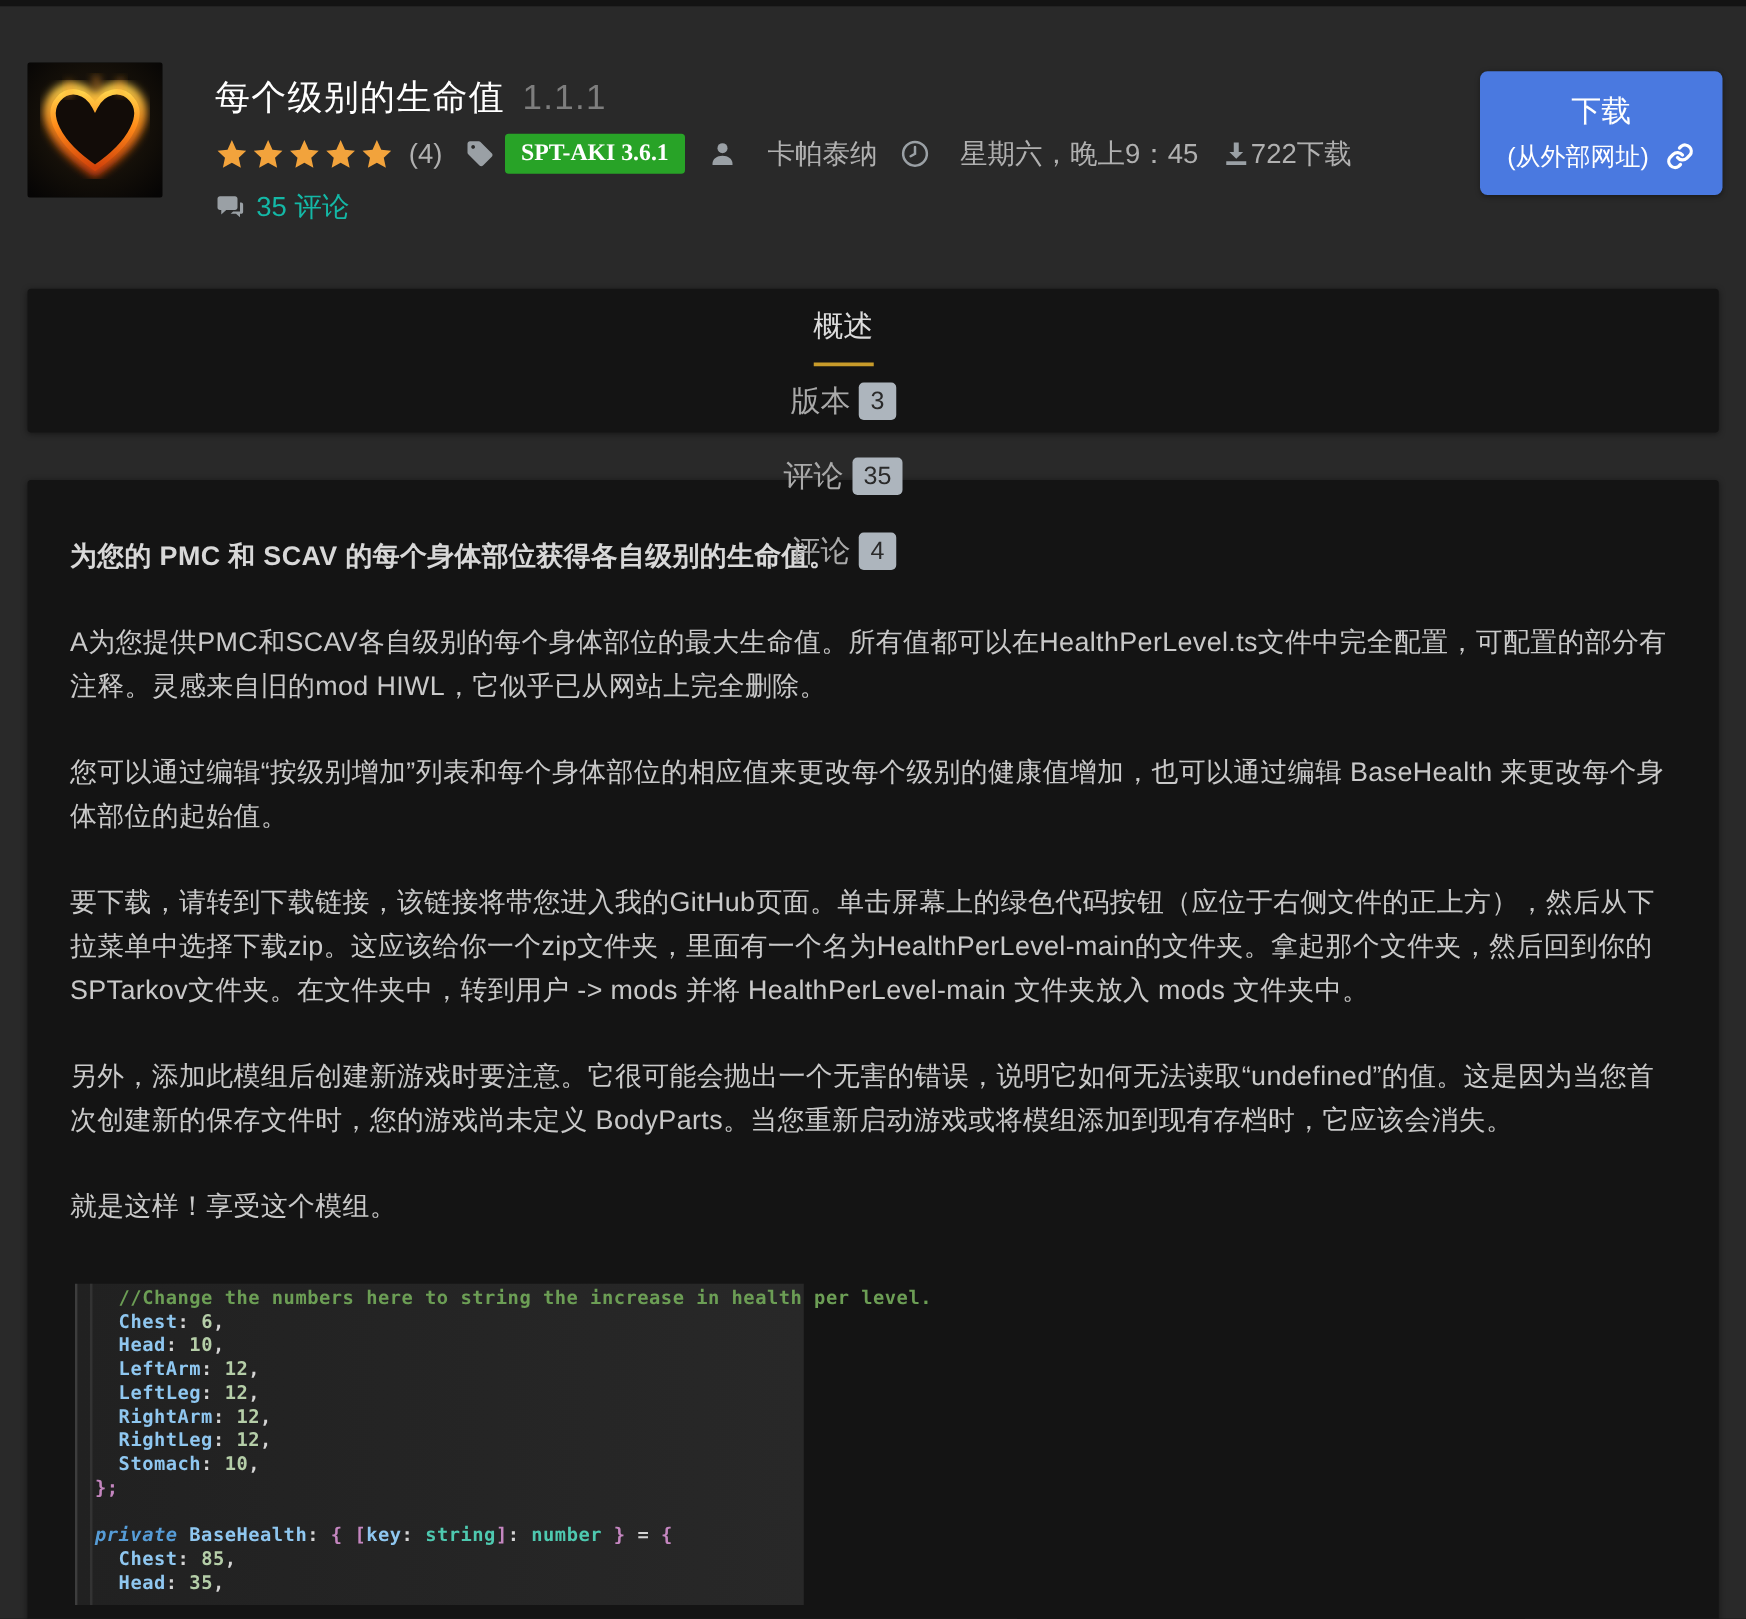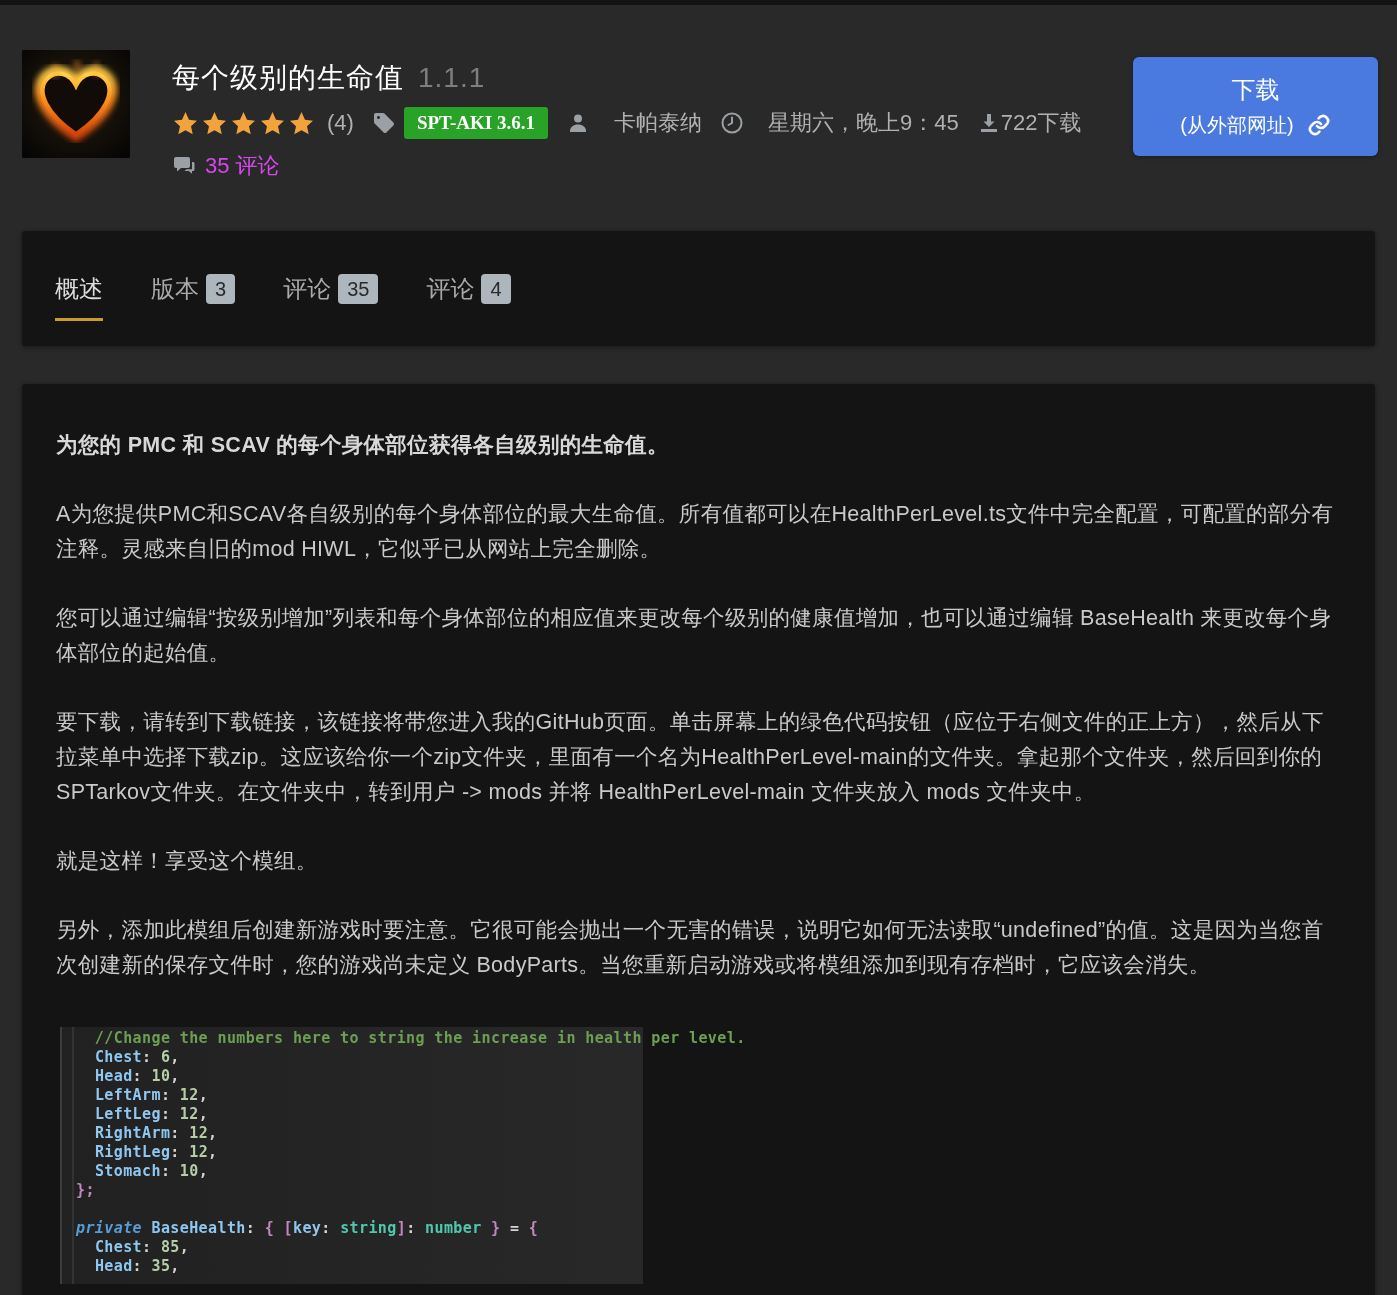--- a/index.html
+++ b/index.html
@@ -21,37 +21,37 @@
   .meta-row .sep{width:18px;}
   .stars{display:flex;align-items:center;margin-right:10px;}
   .stars svg{width:27px;height:27px;margin-right:2px;}
   .icn{display:inline-flex;vertical-align:middle;}
   .icn svg{width:24px;height:24px;}
   .tag-badge{
     background:#28a327;color:#fff;font-weight:700;font-size:19px;
     padding:5px 13px;border-radius:3px;margin-left:8px;cursor:pointer;font-family:Liberation Serif, serif;
   }
   .meta-label{margin-left:24px;}
-  .comments-row{margin-top:12px;display:flex;align-items:center;color:#d946ef;font-size:22px;}
+  .comments-row{margin-top:12px;display:flex;align-items:center;color:#14b8a6;font-size:22px;}
   .comments-row .icn{margin-right:9px;}
   .dl-btn{
-    position:absolute;right:19px;top:52px;width:245px;height:99px;
+    position:absolute;right:19px;top:52px;width:194px;height:99px;
     background:#4a79e0;border:0;border-radius:6px;color:#fff;cursor:pointer;
     display:flex;flex-direction:column;align-items:center;justify-content:center;
     font-family:inherit;box-shadow:0 1px 4px rgba(0,0,0,.35);
   }
   .dl-line1{font-size:24px;line-height:1.3;}
   .dl-line2{font-size:20px;display:flex;align-items:center;gap:13px;margin-top:6px;}
   .dl-line2 svg{width:24px;height:24px;}
   
   .card{
     margin:0 22px;background:#141414;border-radius:3px;
     box-shadow:0 1px 5px rgba(0,0,0,.45);
   }
-  .tab-card{margin-top:50px;height:115px;display:flex;align-items:center;padding:0 33px;box-sizing:border-box;}
+  .tab-card{margin-top:50px;height:115px;display:flex;align-items:center;padding:0 33px;box-sizing:border-box;flex-direction:column;}
   .tab{
     display:flex;align-items:center;margin-right:48px;cursor:pointer;
     font-size:24px;color:#a9a9a9;position:relative;padding:14px 0;
   }
   .tab .tab-badge{
     background:#adb5bd;color:#2a2a2a;font-size:20px;border-radius:4px;
     padding:3px 9px;margin-left:7px;line-height:1.2;
   }
   .tab.active{color:#dcdcdc;}
   .tab.active::after{
@@ -214,22 +214,22 @@
     <span class="tab-badge">4</span>
   </div>
   </nav>
 
 <main class="card content-card">
   <div id="paragraphs">
       <p class="lead">为您的 PMC 和 SCAV 的每个身体部位获得各自级别的生命值。</p>
       <p>A为您提供PMC和SCAV各自级别的每个身体部位的最大生命值。所有值都可以在HealthPerLevel.ts文件中完全配置，可配置的部分有注释。灵感来自旧的mod HIWL，它似乎已从网站上完全删除。</p>
       <p>您可以通过编辑“按级别增加”列表和每个身体部位的相应值来更改每个级别的健康值增加，也可以通过编辑 BaseHealth 来更改每个身体部位的起始值。</p>
       <p>要下载，请转到下载链接，该链接将带您进入我的GitHub页面。单击屏幕上的绿色代码按钮（应位于右侧文件的正上方），然后从下拉菜单中选择下载zip。这应该给你一个zip文件夹，里面有一个名为HealthPerLevel-main的文件夹。拿起那个文件夹，然后回到你的SPTarkov文件夹。在文件夹中，转到用户 -&gt; mods 并将 HealthPerLevel-main 文件夹放入 mods 文件夹中。</p>
+      <p>另外，添加此模组后创建新游戏时要注意。它很可能会抛出一个无害的错误，说明它如何无法读取“undefined”的值。这是因为当您首次创建新的保存文件时，您的游戏尚未定义 BodyParts。当您重新启动游戏或将模组添加到现有存档时，它应该会消失。</p>
       <p>就是这样！享受这个模组。</p>
-      <p>另外，添加此模组后创建新游戏时要注意。它很可能会抛出一个无害的错误，说明它如何无法读取“undefined”的值。这是因为当您首次创建新的保存文件时，您的游戏尚未定义 BodyParts。当您重新启动游戏或将模组添加到现有存档时，它应该会消失。</p>
     </div>
   <div class="code-shot" id="code-shot">
       <div class="cl"><span class="tok-comment">  //Change the numbers here to string the increase in health per level.</span></div>
       <div class="cl"><span class="tok-plain">  </span><span class="tok-prop">Chest</span><span class="tok-plain">: </span><span class="tok-num">6</span><span class="tok-plain">,</span></div>
       <div class="cl"><span class="tok-plain">  </span><span class="tok-prop">Head</span><span class="tok-plain">: </span><span class="tok-num">10</span><span class="tok-plain">,</span></div>
       <div class="cl"><span class="tok-plain">  </span><span class="tok-prop">LeftArm</span><span class="tok-plain">: </span><span class="tok-num">12</span><span class="tok-plain">,</span></div>
       <div class="cl"><span class="tok-plain">  </span><span class="tok-prop">LeftLeg</span><span class="tok-plain">: </span><span class="tok-num">12</span><span class="tok-plain">,</span></div>
       <div class="cl"><span class="tok-plain">  </span><span class="tok-prop">RightArm</span><span class="tok-plain">: </span><span class="tok-num">12</span><span class="tok-plain">,</span></div>
       <div class="cl"><span class="tok-plain">  </span><span class="tok-prop">RightLeg</span><span class="tok-plain">: </span><span class="tok-num">12</span><span class="tok-plain">,</span></div>
       <div class="cl"><span class="tok-plain">  </span><span class="tok-prop">Stomach</span><span class="tok-plain">: </span><span class="tok-num">10</span><span class="tok-plain">,</span></div>

